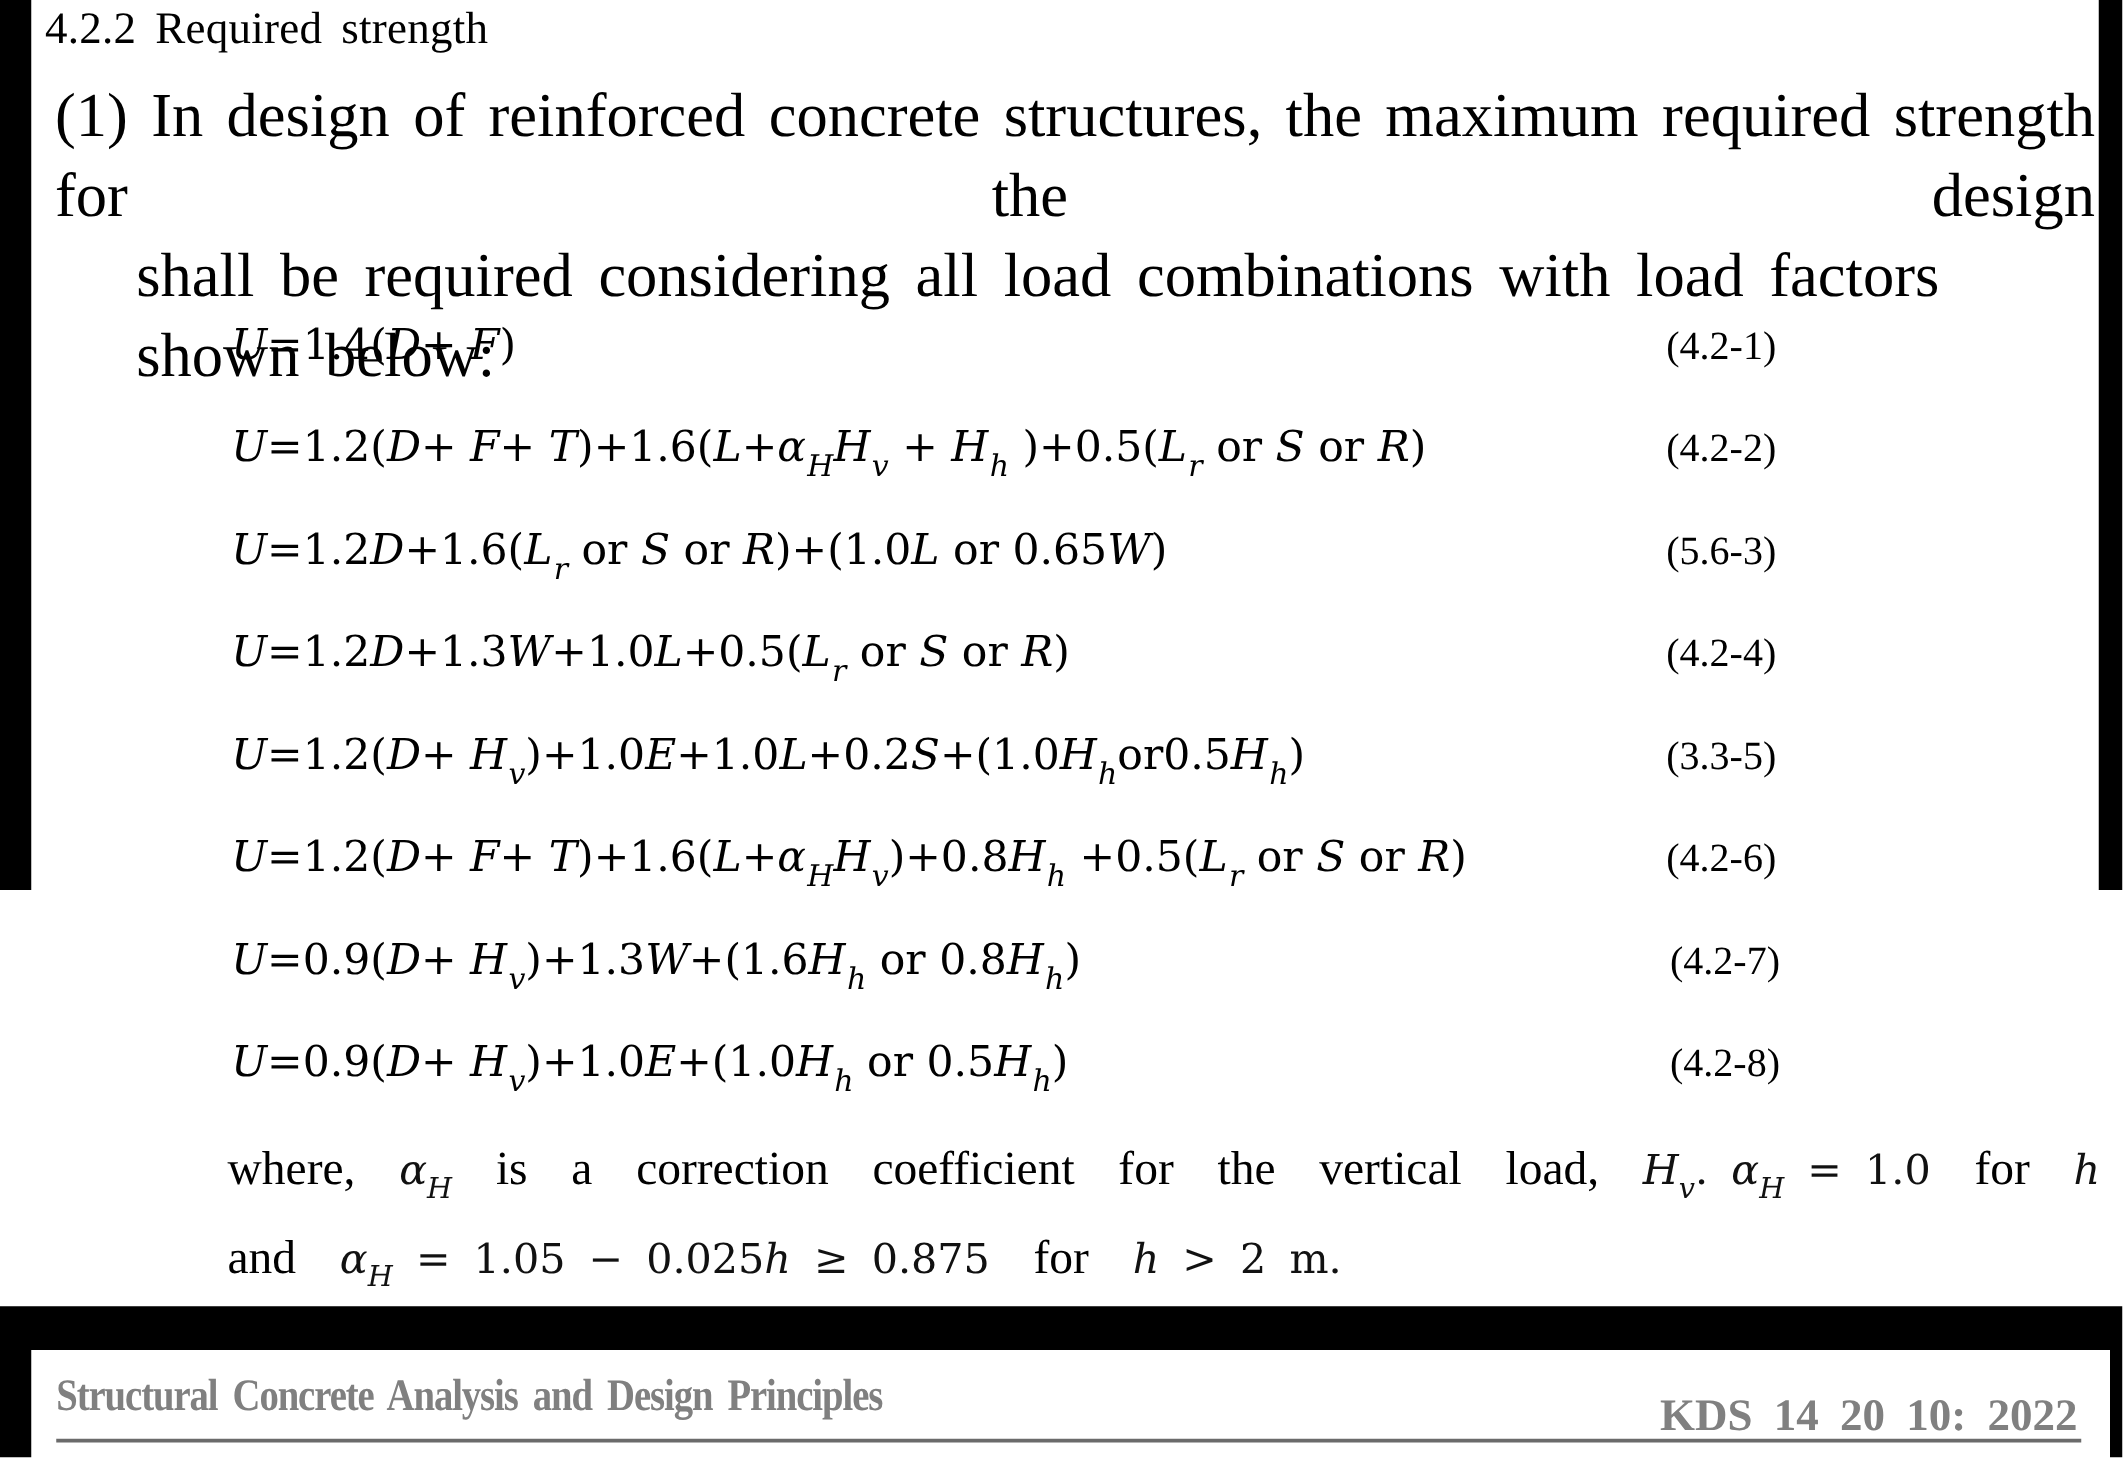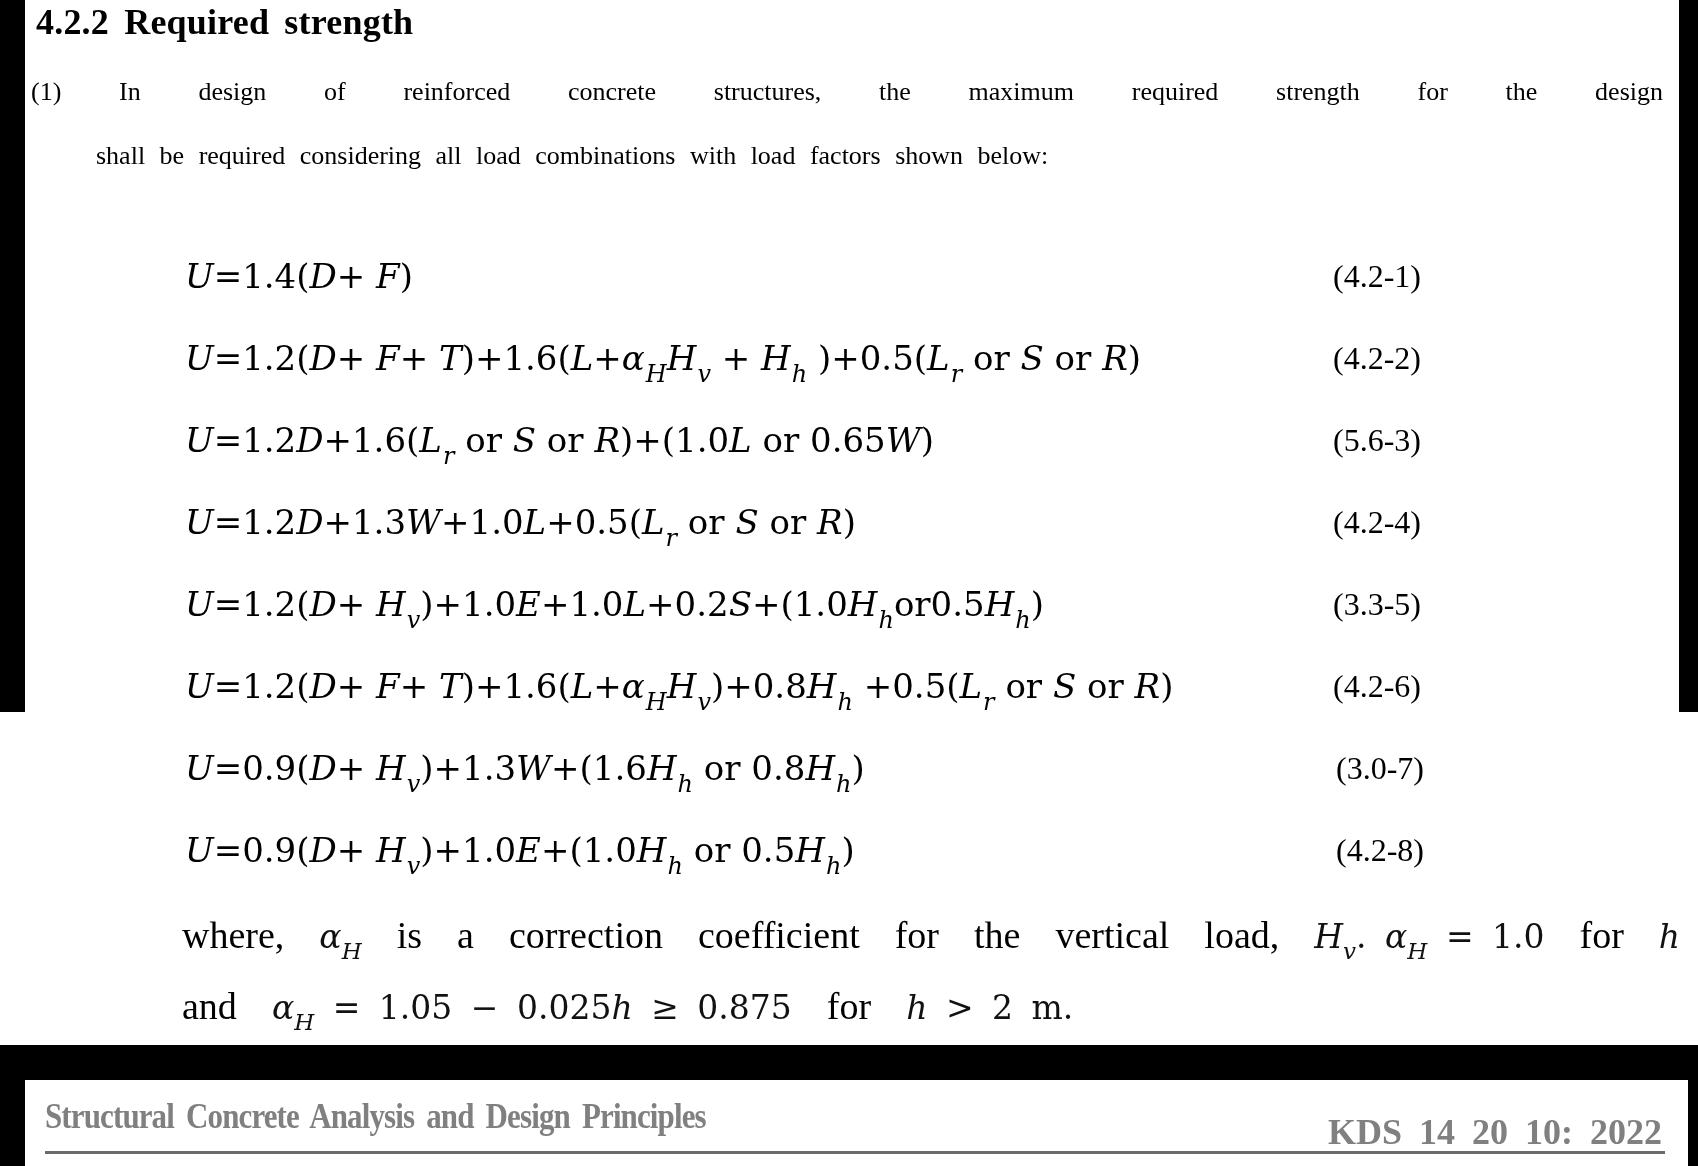--- a/index.html
+++ b/index.html
@@ -9,26 +9,26 @@
     font-family: "Liberation Serif", "DejaVu Serif", serif;
   }
   .border-left-top { position: absolute; left: 0; top: 0; width: 25px; height: 712px; background: #000; }
   .border-right-top { position: absolute; left: 1679px; top: 0; width: 19px; height: 712px; background: #000; }
   .band { position: absolute; left: 0; top: 1045px; width: 1698px; height: 35px; background: #000; }
   .border-left-bottom { position: absolute; left: 0; top: 1080px; width: 25px; height: 86px; background: #000; }
   .border-right-bottom { position: absolute; left: 1688px; top: 1080px; width: 10px; height: 86px; background: #000; }
 
   .heading {
     position: absolute; left: 36px; top: 0px;
-    font-size: 36px; font-weight: bold; line-height: 44px; letter-spacing: 0.2px;
+    font-size: 36px; font-weight: normal; line-height: 44px; letter-spacing: 0.2px;
     word-spacing: 6px;
   }
   .para {
-    position: absolute; left: 31px; top: 60px; width: 1632px;
-    font-size: 26px; line-height: 64px;
+    position: absolute; left: 44px; top: 60px; width: 1632px;
+    font-size: 50px; line-height: 64px;
   }
   .para .line1 { display: block; text-align: justify; text-align-last: justify; }
   .para .line2 { display: block; padding-left: 65px; word-spacing: 8px; }
 
   .eq-row { position: absolute; left: 185px; width: 1300px; height: 60px; }
   .eq {
     position: absolute; left: 0; top: 0; white-space: nowrap;
     font-family: "DejaVu Serif", "Liberation Serif", serif;
     font-size: 34px; line-height: 60px; color: #000000;
   }
@@ -96,21 +96,21 @@
   <div class="eq-row" style="top:574px">
     <span class="eq"><span class="v">U</span><span class="t">=</span><span class="t">1.2(</span><span class="v">D</span><span class="t">+ </span><span class="v">H</span><span class="sub">v</span><span class="t">)+1.0</span><span class="v">E</span><span class="t">+1.0</span><span class="v">L</span><span class="t">+0.2</span><span class="v">S</span><span class="t">+(1.0</span><span class="v">H</span><span class="sub">h</span><span class="t">or0.5</span><span class="v">H</span><span class="sub">h</span><span class="t">)</span></span>
     <span class="eq-num">(3.3-5)</span>
   </div>
   <div class="eq-row" style="top:656px">
     <span class="eq"><span class="v">U</span><span class="t">=</span><span class="t">1.2(</span><span class="v">D</span><span class="t">+ </span><span class="v">F</span><span class="t">+ </span><span class="v">T</span><span class="t">)+1.6(</span><span class="v">L</span><span class="t">+</span><span class="v">α</span><span class="sub">H</span><span class="v">H</span><span class="sub">v</span><span class="t">)+0.8</span><span class="v">H</span><span class="sub">h</span><span class="t"> +0.5(</span><span class="v">L</span><span class="sub">r</span><span class="t"> or  </span><span class="v">S</span><span class="t"> or  </span><span class="v">R</span><span class="t">)</span></span>
     <span class="eq-num">(4.2-6)</span>
   </div>
   <div class="eq-row" style="top:738px">
     <span class="eq"><span class="v">U</span><span class="t">=</span><span class="t">0.9(</span><span class="v">D</span><span class="t">+ </span><span class="v">H</span><span class="sub">v</span><span class="t">)+1.3</span><span class="v">W</span><span class="t">+(1.6</span><span class="v">H</span><span class="sub">h</span><span class="t"> or  0.8</span><span class="v">H</span><span class="sub">h</span><span class="t">)</span></span>
-    <span class="eq-num" style="left:1151px">(3.0-7)</span>
+    <span class="eq-num" style="left:1151px">(4.2-7)</span>
   </div>
   <div class="eq-row" style="top:820px">
     <span class="eq"><span class="v">U</span><span class="t">=</span><span class="t">0.9(</span><span class="v">D</span><span class="t">+ </span><span class="v">H</span><span class="sub">v</span><span class="t">)+1.0</span><span class="v">E</span><span class="t">+(1.0</span><span class="v">H</span><span class="sub">h</span><span class="t"> or  0.5</span><span class="v">H</span><span class="sub">h</span><span class="t">)</span></span>
     <span class="eq-num" style="left:1151px">(4.2-8)</span>
   </div>
 </div>
 
 <div class="where">
   <span class="wline"><span style="white-space: pre;">where,  </span><span class="m"><span class="v">α</span></span><span class="m"><span class="sub">H</span></span><span style="white-space: pre;">  is  a  correction  coefficient  for  the  vertical  load,  </span><span class="m"><span class="v">H</span></span><span class="m"><span class="sub">v</span></span><span class="m"><span class="">.  </span></span><span class="m"><span class="v">α</span></span><span class="m"><span class="sub">H</span></span><span class="m"><span class=""> = 1.0</span></span><span style="white-space: pre;">  for  </span><span class="m"><span class="v">h</span></span><span class="m"><span class=""> ≤ 2 m</span></span></span>
   <span class="wline"><span style="white-space: pre;">and  </span><span class="m"><span class="v">α</span></span><span class="m"><span class="sub">H</span></span><span class="m"><span class="">  =  1.05 − 0.025</span></span><span class="m"><span class="v">h</span></span><span class="m"><span class=""> ≥ 0.875</span></span><span style="white-space: pre;">  for  </span><span class="m"><span class="v">h</span></span><span class="m"><span class=""> &gt; 2 m.</span></span></span>

